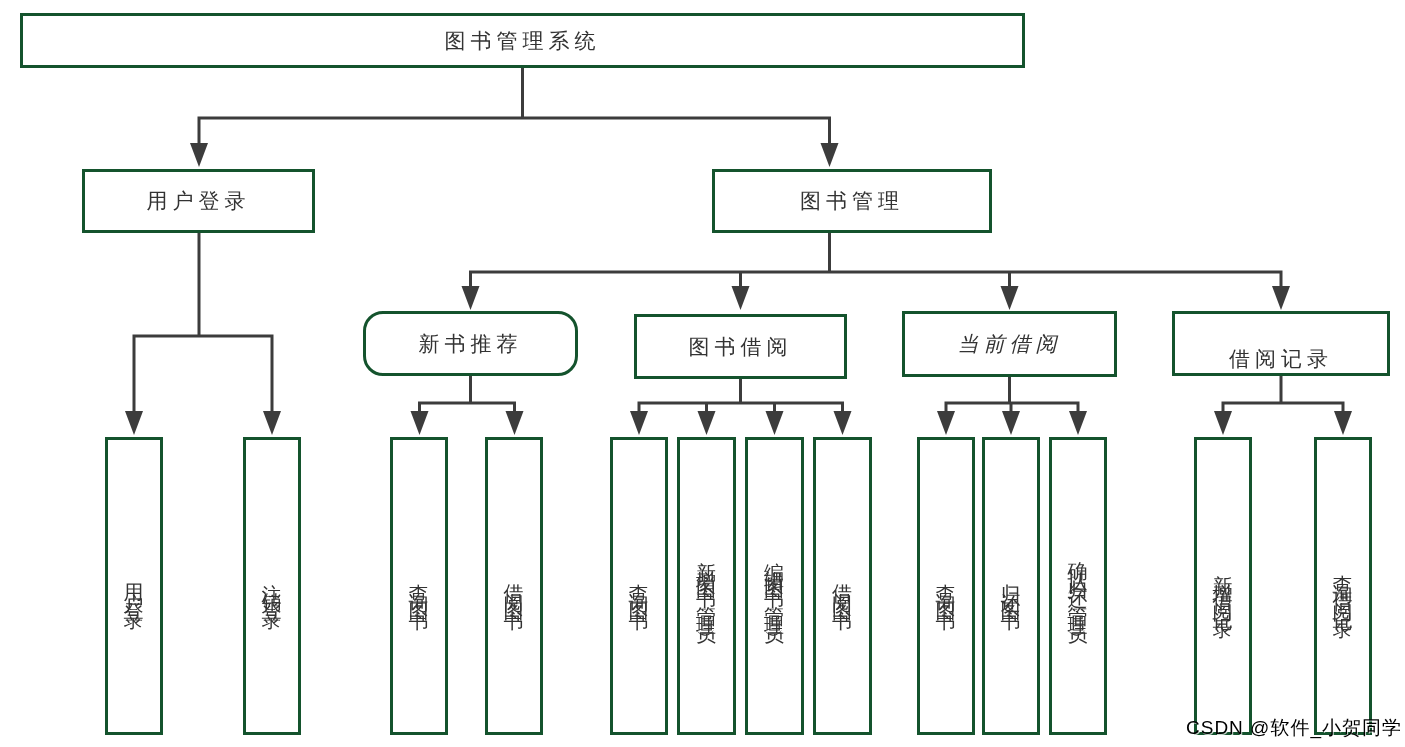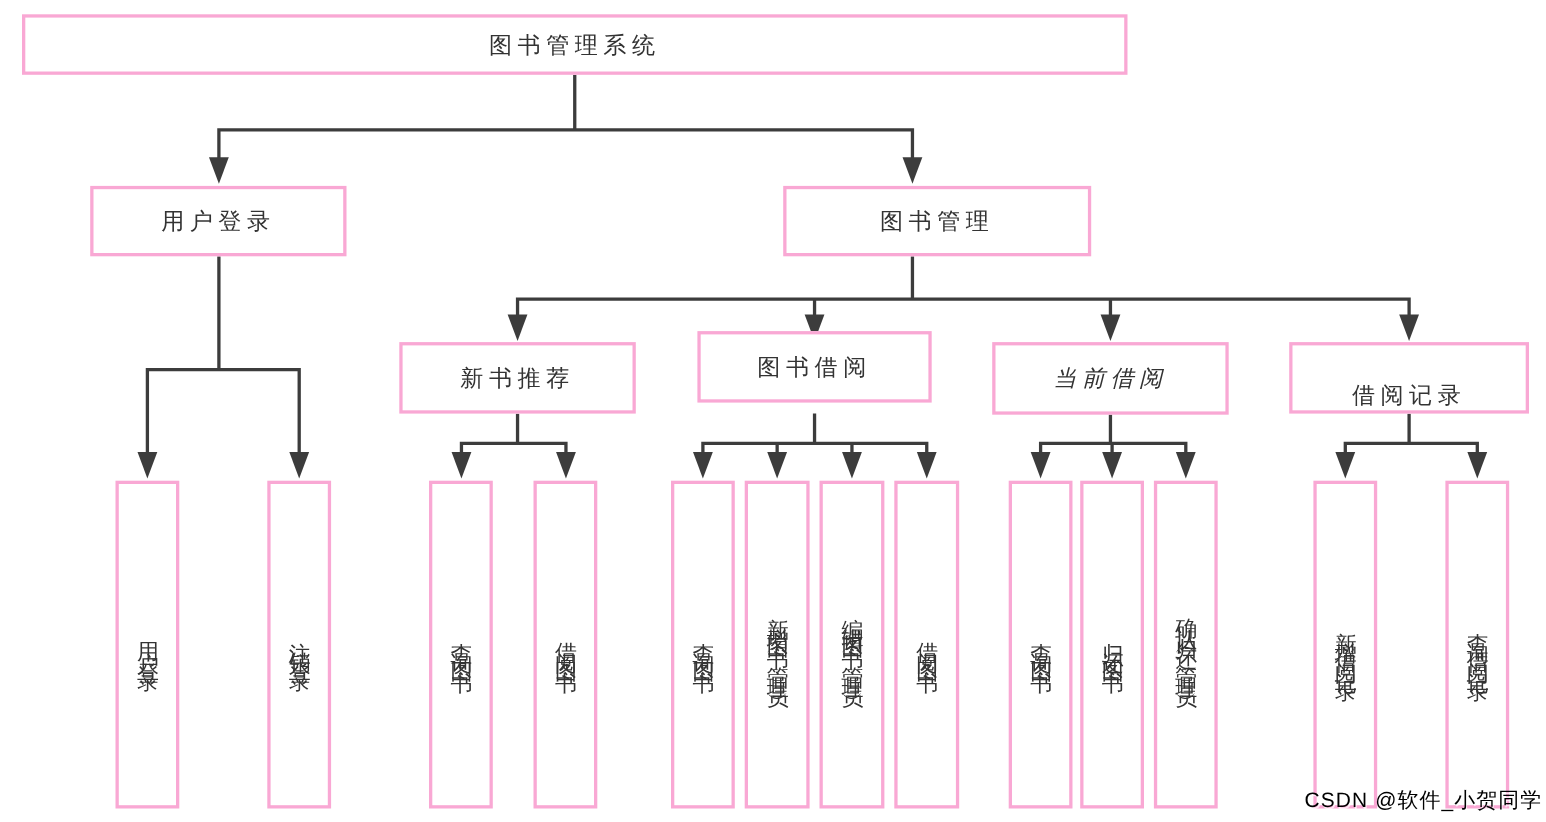--- a/index.html
+++ b/index.html
@@ -14,21 +14,21 @@
   .connectors {
     position: absolute;
     left: 0; top: 0;
     width: 1405px; height: 747px;
     z-index: 1;
   }
   .node {
     position: absolute;
     box-sizing: border-box;
     background: #ffffff;
-    border: 3px solid #f9a8d4;
+    border: 3px solid #14532d;
     display: flex;
     align-items: center;
     justify-content: center;
     color: #333333;
     z-index: 2;
   }
   .node.h span {
     font-size: 21px;
     letter-spacing: 5px;
     white-space: nowrap;
@@ -93,24 +93,24 @@
     <span>图书管理系统</span>
   </div>
 
   <div class="node h" style="left:82px; top:169px; width:233px; height:64px;">
     <span>用户登录</span>
   </div>
   <div class="node h" style="left:712px; top:169px; width:280px; height:64px;">
     <span>图书管理</span>
   </div>
 
-  <div class="node h" style="left:363px; top:311px; width:215px; height:65px;">
+  <div class="node h" style="left:363px; top:311px; width:215px; height:65px;border-radius:20px;">
     <span>新书推荐</span>
   </div>
-  <div class="node h" style="left:634px; top:301px; width:213px; height:65px;">
+  <div class="node h" style="left:634px; top:314px; width:213px; height:65px;">
     <span>图书借阅</span>
   </div>
   <div class="node h" style="left:902px; top:311px; width:215px; height:66px;font-style:italic;">
     <span>当前借阅</span>
   </div>
   <div class="node h" style="left:1172px; top:311px; width:218px; height:65px;align-items:flex-end;">
     <span>借阅记录</span>
   </div>
 
   <div class="node v" style="left:105px; top:437px; width:58px; height:298px;">

